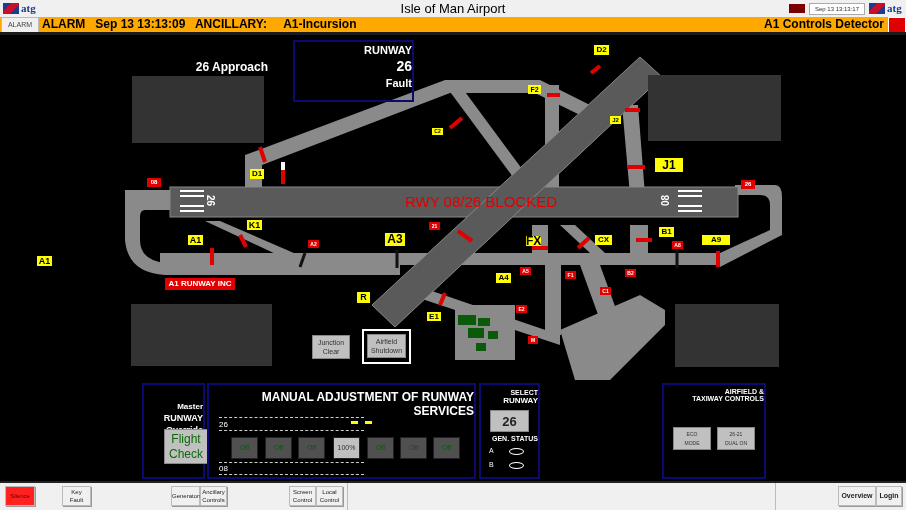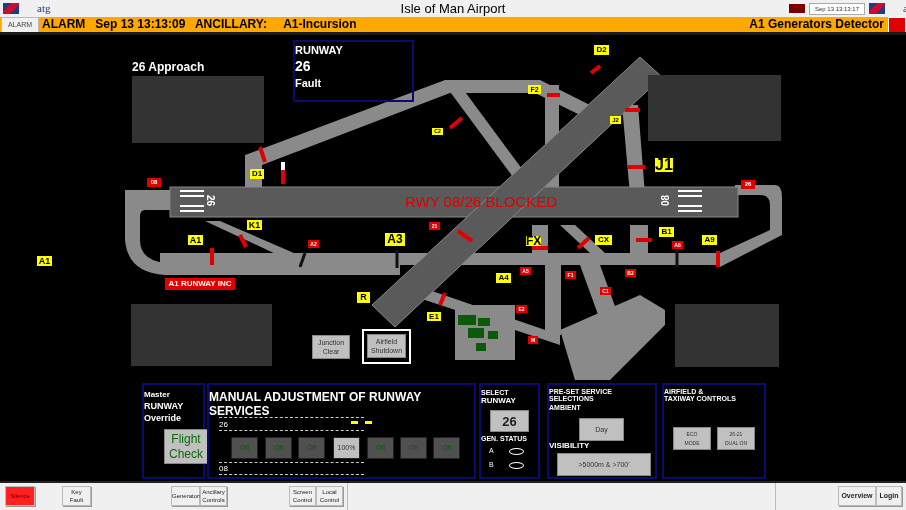--- a/index.html
+++ b/index.html
@@ -3,36 +3,36 @@
 <meta charset="utf-8">
 <style>
   html,body{margin:0;padding:0;}
   body{width:906px;height:510px;overflow:hidden;background:#000;font-family:"Liberation Sans",sans-serif;position:relative;}
   .abs{position:absolute;}
   
   .titlebar{left:0;top:0;width:906px;height:17px;background:#f0f0f0;border-bottom:1px solid #c8c8c8;}
   .title{left:0;width:906px;top:0;text-align:center;font-size:13px;line-height:17px;color:#000;}
   .logo{top:1px;height:14px;display:flex;align-items:center;}
   .logo .flag{width:16px;height:11px;background:linear-gradient(135deg,#1c3c8c 0 33%,#c8102e 33% 66%,#1c3c8c 66%);margin-right:2px;}
-  .logo .txt{font-size:11px;font-weight:normal;color:#1c3c8c;font-family:"Liberation Serif",serif;margin-left:16px;}
+  .logo .txt{font-size:11px;font-weight:bold;color:#1c3c8c;font-family:"Liberation Serif",serif;}
   .clockbox{left:809px;top:3px;width:54px;height:10px;border:1px solid #aaa;background:#fff;font-size:6px;line-height:10px;text-align:center;color:#333;}
   .redind{left:789px;top:4px;width:16px;height:9px;background:#7a0000;}
   
   .alarmbar{left:0;top:17px;width:906px;height:15px;background:#ffa800;}
   .alarmbtn{left:1px;top:17px;width:36px;height:14px;background:#f0f0f0;border:1px solid #bbb;font-size:7px;line-height:14px;text-align:center;color:#444;}
   .alarmtext{left:42px;top:17px;font-size:12px;font-weight:bold;line-height:15px;color:#000;white-space:pre;}
   .alarmright{right:22px;top:17px;font-size:12px;font-weight:bold;line-height:15px;color:#000;}
   .alarmred{left:888px;top:17px;width:16px;height:14px;background:#e00000;border:1px solid #fff;}
   .mapborder{left:0;top:32px;width:906px;height:3px;background:#1a1a1a;}
   
   .map{left:0;top:35px;width:906px;height:446px;}
   .lbl-y{background:#ffff00;color:#000;font-weight:bold;text-align:center;}
   .lbl-r{background:#e00000;color:#fff;font-weight:bold;text-align:center;}
   .grayblock{background:#333;}
-  .whitetxt{color:#fff;font-weight:bold;text-align:left;}
+  .whitetxt{color:#fff;font-weight:bold;text-align:right;}
   .panel{border:2px solid #0a0a70;}
   .btn{background:#c0c0c0;border:1px solid #888;color:#333;text-align:center;font-size:7px;display:flex;flex-direction:column;justify-content:center;}
   .darkbtn{background:#505050;border:1px solid #222;color:#0a5a0a;font-size:7px;text-align:center;line-height:20px;}
   .dash{border-top:1px dashed #ccc;}
   
   .footer{left:0;top:481px;width:906px;height:29px;background:#f0f0f0;border-top:2px solid #222;}
   .fbtn{top:486px;height:18px;background:#f0f0f0;border:1px solid #bbb;box-shadow:1px 1px 0 #999;font-size:6px;color:#222;text-align:center;display:flex;flex-direction:column;justify-content:center;line-height:8px;}
   .silence{background:#ff2020;color:#600;}
 </style>
 </head>
@@ -47,21 +47,21 @@
 <div class="abs redind"></div>
 <div class="abs clockbox">Sep 13 13:13:17</div>
 <div class="abs logo" style="left:869px;">
   <span class="flag"></span>
   <span class="txt">atg</span>
 </div>
 
 <div class="abs alarmbar"></div>
 <div class="abs alarmbtn">ALARM</div>
 <div class="abs alarmtext">ALARM   Sep 13 13:13:09   ANCILLARY:     A1-Incursion</div>
-<div class="abs alarmright">A1 Generators Detector</div>
+<div class="abs alarmright">A1 Controls Detector</div>
 <div class="abs alarmred"></div>
 <div class="abs mapborder"></div>
 
 <div class="abs map">
   <svg width="906" height="446" style="position:absolute;left:0;top:0;">
 
     <g fill="#8a8a8a" stroke="none">
 
       <path d="M125 155 L175 155 L175 175 L145 175 Q140 175 140 182 L140 205 Q140 225 165 228 L400 228 L400 240 L165 240 Q128 238 125 205 Z"></path>
 
@@ -156,30 +156,30 @@
 
   <div class="abs" style="left:405px;top:158px;font-size:15px;font-weight:normal;color:#e00000;">RWY 08/26 BLOCKED</div>
 
   <div class="abs" style="left:205px;top:160px;font-size:10px;color:#fff;font-weight:bold;transform:rotate(90deg);">26</div>
   <div class="abs" style="left:660px;top:160px;font-size:10px;color:#fff;font-weight:bold;transform:rotate(-90deg);">08</div>
 
   <div class="abs lbl-y" style="left:594px;top:10px;width:15px;height:10px;font-size:8px;line-height:10px;">D2</div>
   <div class="abs lbl-y" style="left:528px;top:50px;width:13px;height:9px;font-size:7px;line-height:9px;">F2</div>
   <div class="abs lbl-y" style="left:610px;top:81px;width:11px;height:8px;font-size:6px;line-height:8px;">J2</div>
   <div class="abs lbl-y" style="left:432px;top:93px;width:11px;height:7px;font-size:5px;line-height:7px;">C2</div>
-  <div class="abs lbl-y" style="left:655px;top:123px;width:18px;height:14px;font-size:16px;line-height:14px;">J1</div>
+  <div class="abs lbl-y" style="left:655px;top:123px;width:28px;height:14px;font-size:12px;line-height:14px;">J1</div>
   <div class="abs lbl-y" style="left:250px;top:134px;width:14px;height:10px;font-size:8px;line-height:10px;">D1</div>
   <div class="abs lbl-y" style="left:247px;top:185px;width:15px;height:10px;font-size:9px;line-height:10px;">K1</div>
   <div class="abs lbl-y" style="left:188px;top:200px;width:15px;height:10px;font-size:9px;line-height:10px;">A1</div>
   <div class="abs lbl-y" style="left:37px;top:221px;width:15px;height:10px;font-size:9px;line-height:10px;">A1</div>
   <div class="abs lbl-y" style="left:385px;top:198px;width:20px;height:13px;font-size:12px;line-height:13px;">A3</div>
   <div class="abs lbl-y" style="left:526px;top:201px;width:15px;height:10px;font-size:12px;line-height:10px;">FX</div>
   <div class="abs lbl-y" style="left:595px;top:200px;width:17px;height:10px;font-size:8px;line-height:10px;">CX</div>
   <div class="abs lbl-y" style="left:659px;top:192px;width:15px;height:10px;font-size:8px;line-height:10px;">B1</div>
-  <div class="abs lbl-y" style="left:702px;top:200px;width:15px;height:10px;font-size:8px;line-height:10px;">A9</div>
+  <div class="abs lbl-y" style="left:702px;top:200px;width:28px;height:10px;font-size:8px;line-height:10px;">A9</div>
   <div class="abs lbl-y" style="left:496px;top:238px;width:15px;height:10px;font-size:8px;line-height:10px;">A4</div>
   <div class="abs lbl-y" style="left:357px;top:257px;width:13px;height:11px;font-size:9px;line-height:11px;">R</div>
   <div class="abs lbl-y" style="left:427px;top:277px;width:14px;height:9px;font-size:8px;line-height:9px;">E1</div>
 
   <div class="abs lbl-r" style="left:147px;top:143px;width:14px;height:9px;font-size:6px;line-height:9px;">08</div>
   <div class="abs lbl-r" style="left:741px;top:145px;width:14px;height:9px;font-size:6px;line-height:9px;">26</div>
   <div class="abs lbl-r" style="left:429px;top:187px;width:11px;height:8px;font-size:5px;line-height:8px;">21</div>
   <div class="abs lbl-r" style="left:308px;top:205px;width:11px;height:8px;font-size:5px;line-height:8px;">A2</div>
   <div class="abs lbl-r" style="left:672px;top:206px;width:11px;height:8px;font-size:5px;line-height:8px;">A8</div>
   <div class="abs lbl-r" style="left:520px;top:232px;width:11px;height:8px;font-size:5px;line-height:8px;">A5</div>
@@ -195,21 +195,21 @@
     <span>Junction</span>
     <span>Clear</span>
   </div>
   <div class="abs" style="left:362px;top:294px;width:45px;height:31px;border:2px solid #fff;"></div>
   <div class="abs btn" style="left:367px;top:299px;width:37px;height:22px;line-height:9px;">
     <span>Airfield</span>
     <span>Shutdown</span>
   </div>
 
   <div class="abs panel" style="left:142px;top:348px;width:59px;height:92px;">
-    <div class="whitetxt" style="font-size:8px;margin-top:5px;">Master</div>
+    <div class="whitetxt" style="font-size:8px;margin-top:17px;">Master</div>
     <div class="whitetxt" style="font-size:9px;margin-top:2px;">RUNWAY</div>
     <div class="whitetxt" style="font-size:9px;margin-top:2px;">Override</div>
     <div class="btn" style="position:absolute;left:20px;top:44px;width:42px;height:33px;color:#0a6a0a;font-size:12px;line-height:15px;">
       <span>Flight</span>
       <span>Check</span>
     </div>
   </div>
 
   <div class="abs panel" style="left:207px;top:348px;width:265px;height:92px;">
     <div class="whitetxt" style="font-size:12px;margin-top:5px;">MANUAL ADJUSTMENT OF RUNWAY SERVICES</div>
@@ -234,28 +234,20 @@
     <div class="whitetxt" style="font-size:7px;margin-top:4px;">SELECT</div>
     <div class="whitetxt" style="font-size:8px;">RUNWAY</div>
     <div class="btn" style="position:absolute;left:9px;top:25px;width:37px;height:20px;font-size:13px;font-weight:bold;color:#222;">26</div>
     <div class="whitetxt" style="position:absolute;left:0;top:50px;width:57px;font-size:7px;">GEN. STATUS</div>
     <div class="abs" style="left:8px;top:62px;font-size:7px;color:#fff;">A</div>
     <div class="abs" style="left:28px;top:63px;width:13px;height:5px;border:1px solid #fff;border-radius:50%;"></div>
     <div class="abs" style="left:8px;top:76px;font-size:7px;color:#fff;">B</div>
     <div class="abs" style="left:28px;top:77px;width:13px;height:5px;border:1px solid #fff;border-radius:50%;"></div>
   </div>
 
-  <div class="abs panel" style="left:547px;top:348px;width:106px;height:92px;">
-    <div class="whitetxt" style="font-size:7px;margin-top:3px;">PRE-SET SERVICE</div>
-    <div class="whitetxt" style="font-size:7px;">SELECTIONS</div>
-    <div class="whitetxt" style="font-size:7px;margin-top:2px;">AMBIENT</div>
-    <div class="btn" style="position:absolute;left:30px;top:33px;width:43px;height:21px;font-size:7px;">Day</div>
-    <div class="whitetxt" style="position:absolute;left:0;top:56px;width:106px;font-size:8px;">VISIBILITY</div>
-    <div class="btn" style="position:absolute;left:8px;top:68px;width:92px;height:21px;font-size:7px;">&gt;5000m &amp; &gt;700'</div>
-  </div>
 
   <div class="abs panel" style="left:662px;top:348px;width:100px;height:92px;">
     <div class="whitetxt" style="font-size:7px;margin-top:3px;">AIRFIELD &amp;</div>
     <div class="whitetxt" style="font-size:7px;">TAXIWAY CONTROLS</div>
     <div class="btn" style="position:absolute;left:9px;top:42px;width:36px;height:21px;font-size:5px;line-height:9px;">
       <span>ECO</span>
       <span>MODE</span>
     </div>
     <div class="btn" style="position:absolute;left:53px;top:42px;width:36px;height:21px;font-size:5px;line-height:9px;">
       <span>26-21</span>

